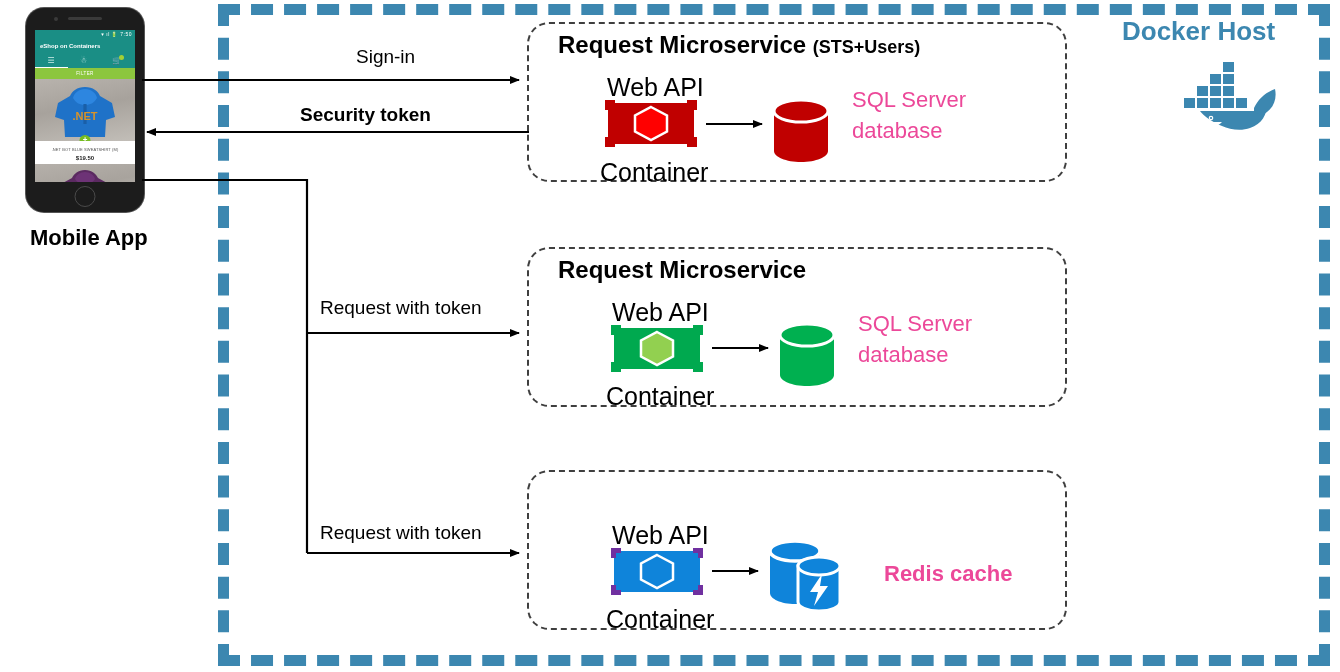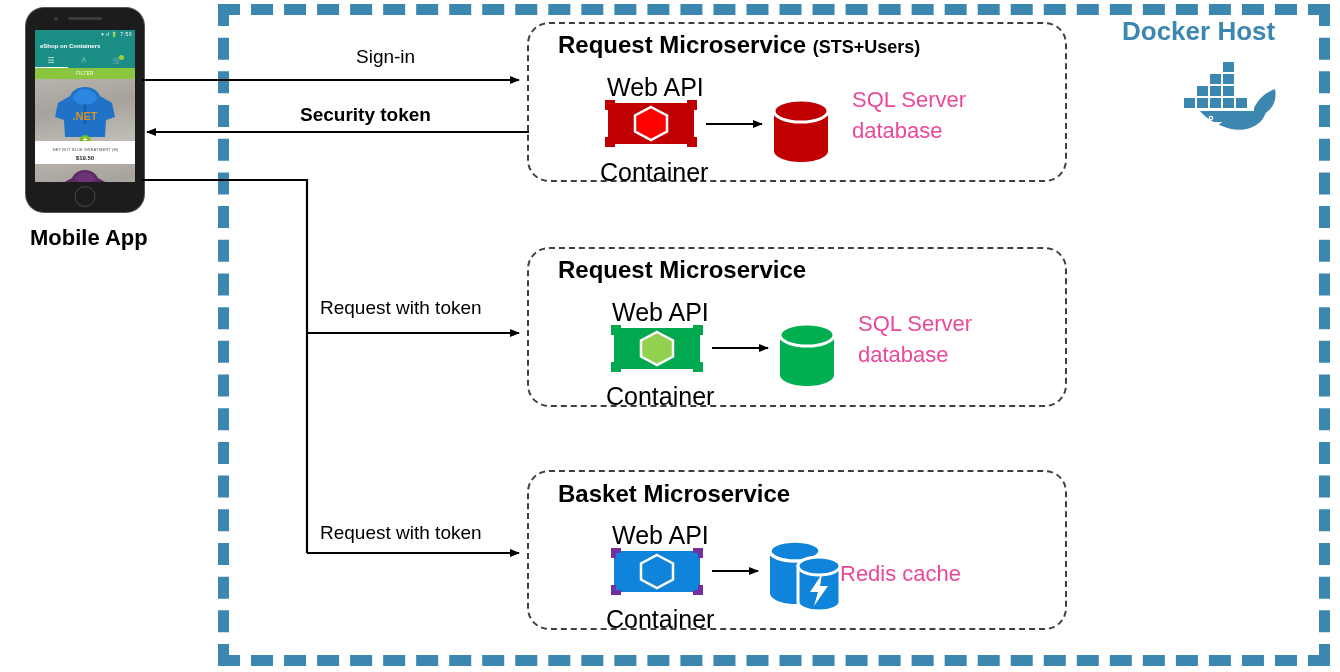--- a/index.html
+++ b/index.html
@@ -437,23 +437,20 @@
     <ellipse cx="31" cy="13" rx="27" ry="11" fill="#00b050" stroke="#ffffff" stroke-width="3"></ellipse>
   </svg>
 
   <div class="db-label" style="left:858px; top:308px;">
     <div>SQL Server</div>
     <div>database</div>
   </div>
 
   <div class="ms-box" style="left:527px; top:470px; width:540px; height:160px;"></div>
 
-  <div class="ms-title" style="left:558px; top:480px;">
-    <span>Basket Microservice</span>
-  </div>
 
   <div class="webapi-label" style="left:612px; top:521px;">Web API</div>
 
   <svg class="container-icon" style="left:611px; top:548px;" viewBox="0 0 92 47">
     <rect x="3" y="3" width="86" height="41" fill="#0f84da"></rect>
     <polygon points="46,7 62,15.5 62,31.5 46,40 30,31.5 30,15.5" fill="#0f84da" stroke="#ffffff" stroke-width="2.5"></polygon>
     <g fill="#7030a0">
       <rect x="0" y="0" width="10" height="5"></rect>
         <rect x="0" y="0" width="5" height="10"></rect>
       <rect x="82" y="0" width="10" height="5"></rect>
@@ -468,21 +465,21 @@
   <div class="container-label" style="left:606px; top:605px;">Container</div>
 
   <svg class="db-icon" style="left:766px; top:538px;" width="80" height="76" viewBox="0 0 80 76">
     <path d="M4 13 v42 c0 6 11 11 25 11 s25 -5 25 -11 V13 Z" fill="#0f84da"></path>
     <ellipse cx="29" cy="13" rx="25" ry="10" fill="#0f84da" stroke="#ffffff" stroke-width="3.5"></ellipse>
     <path d="M32 28 v36 c0 5 9 9 21 9 s21 -4 21 -9 V28 Z" fill="#0f84da" stroke="#ffffff" stroke-width="3"></path>
     <ellipse cx="53" cy="28" rx="21" ry="9" fill="#0f84da" stroke="#ffffff" stroke-width="3"></ellipse>
     <polygon points="56,36 44,54 52,54 48,68 62,48 54,48" fill="#ffffff"></polygon>
   </svg>
 
-  <div class="db-label" style="left:840px; top:558px;">
+  <div class="db-label" style="left:884px; top:558px;font-weight:bold;">
     <div>Redis cache</div>
   </div>
 
   <svg class="lines">
     <defs>
       <marker id="arrow" markerWidth="10" markerHeight="8" refX="9" refY="4" orient="auto" markerUnits="userSpaceOnUse">
         <path d="M0,0 L10,4 L0,8 Z" fill="#000000"></path>
       </marker>
     </defs>
 

